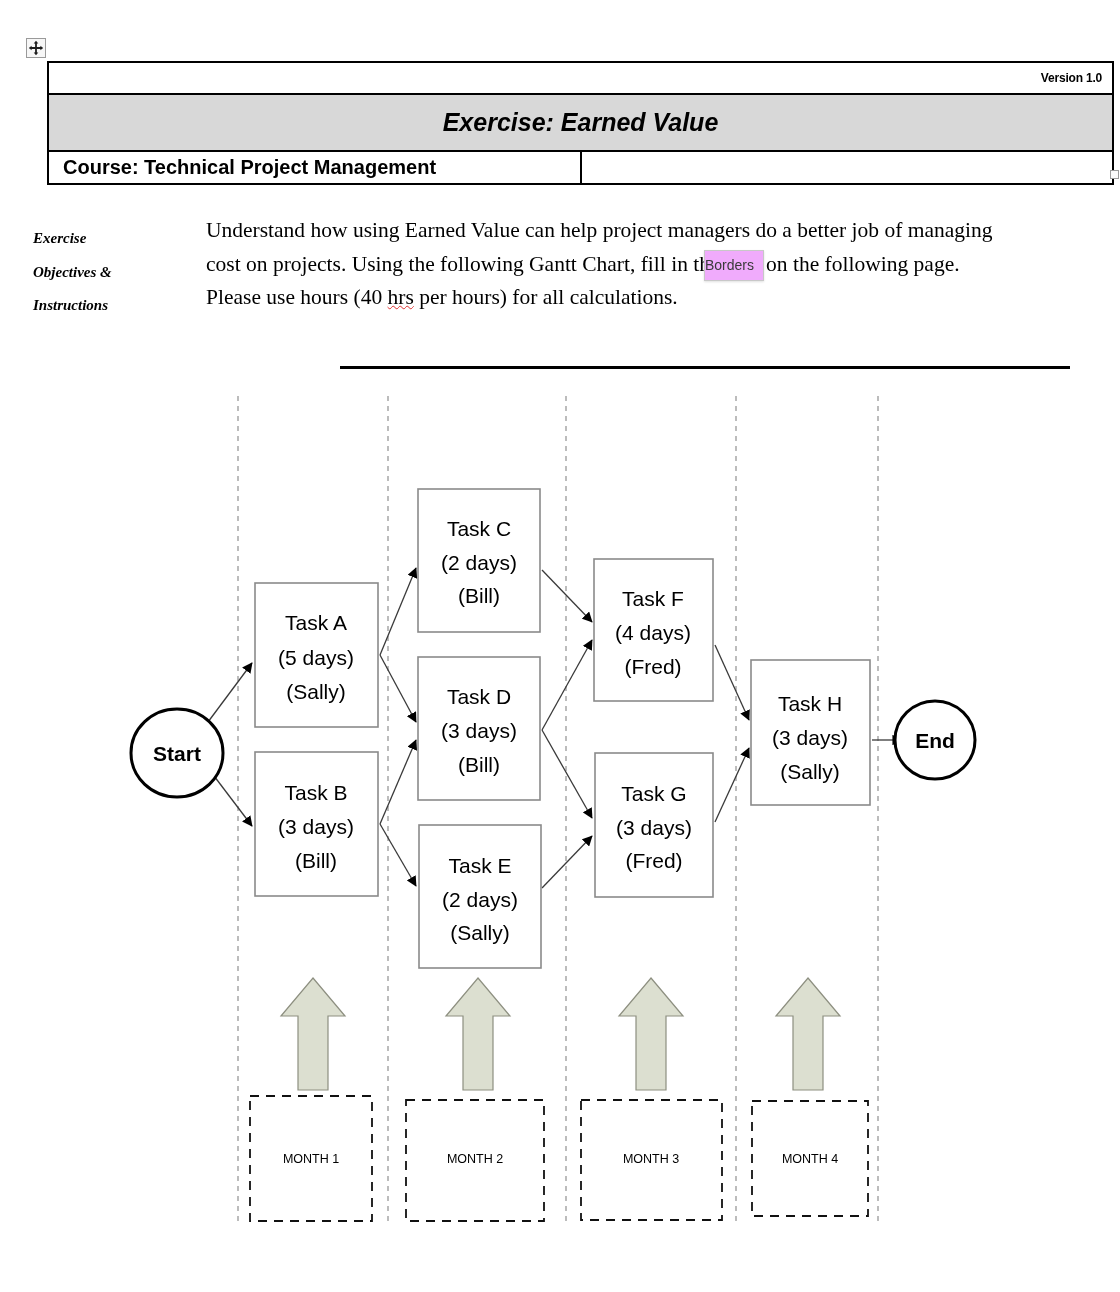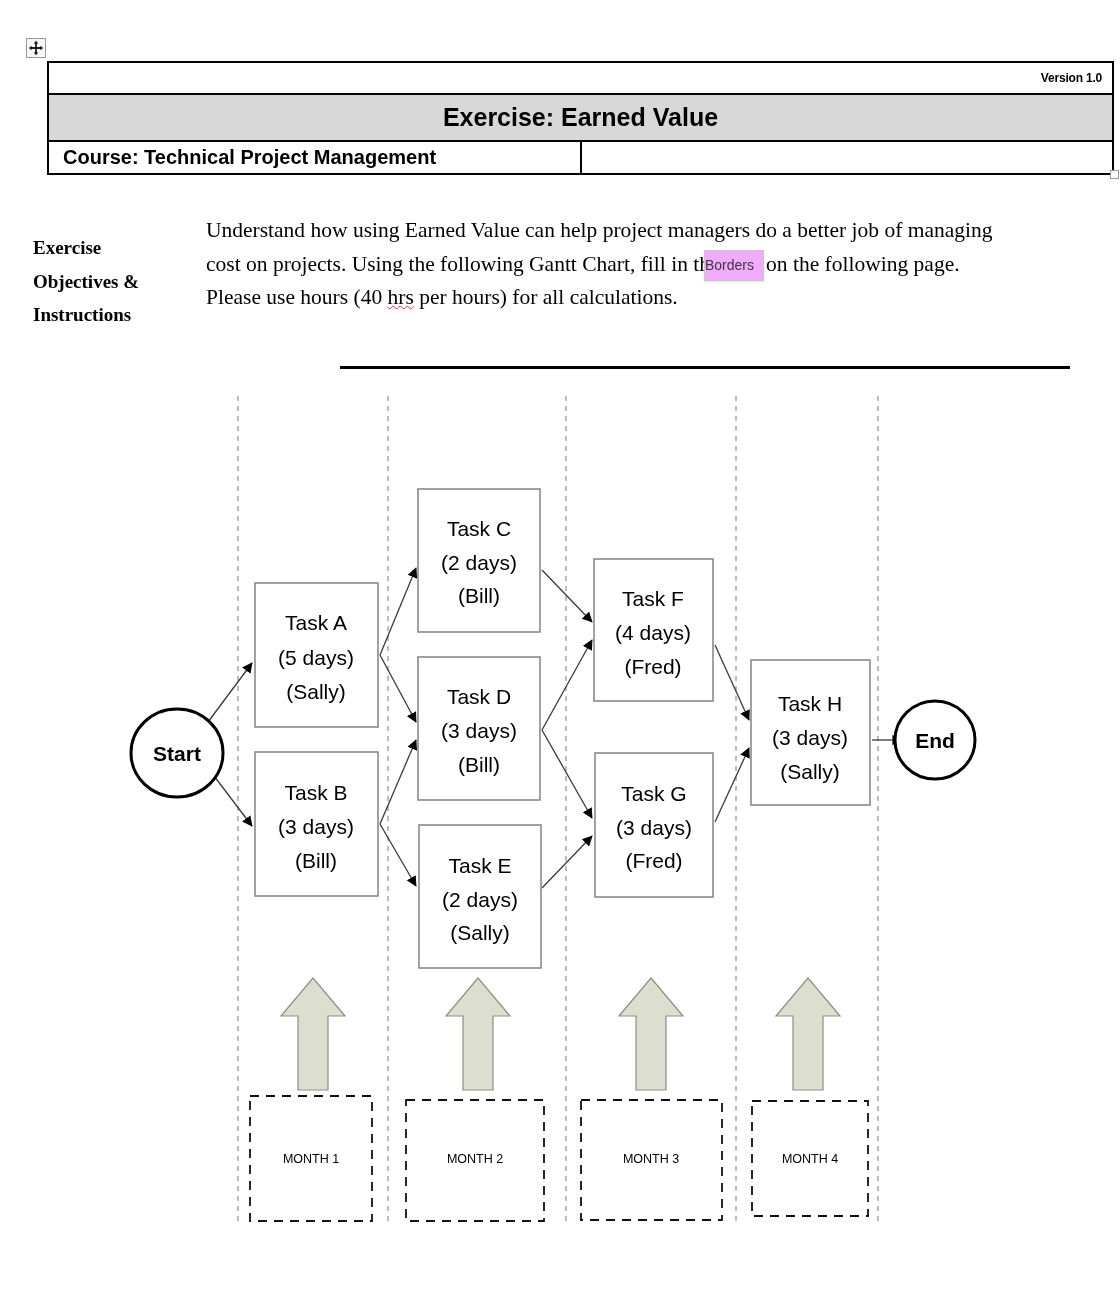--- a/index.html
+++ b/index.html
@@ -49,21 +49,21 @@
     vertical-align: middle;
   }
   .row-version { height: 32px; }
   .version-cell {
     text-align: right;
     padding-right: 10px !important;
     font-weight: bold;
     font-size: 12px;
     letter-spacing: -0.2px;
   }
-  .row-title { height: 47px; }
+  .row-title { height: 57px; font-style: italic; }
   .title-cell {
     background: #d8d8d8;
     text-align: center;
     font-weight: bold;
     font-size: 25px;
     letter-spacing: 0px;
   }
   .row-course { height: 33px; }
   .course-cell {
     padding-left: 14px !important;
@@ -73,26 +73,27 @@
   .blank-cell { width: 308px; }
 
   
   .obj-wrap {
     position: absolute;
     left: 33px; top: 214px;
     width: 1000px;
   }
   .obj-label {
     position: absolute;
-    left: 0; top: 17px;
+    left: 0; top: 8px;
     width: 170px;
     font-weight: bold;
-    font-size: 19px;
+    font-size: 15px;
     line-height: 33.5px;
     font-family: "Liberation Serif", serif;
+    font-style: italic;
   }
   .obj-body {
     position: absolute;
     left: 173px; top: 0;
     width: 810px;
     font-size: 21.5px;
     line-height: 33.5px;
     font-family: "Liberation Serif", serif;
   }
   .spell-underline {

